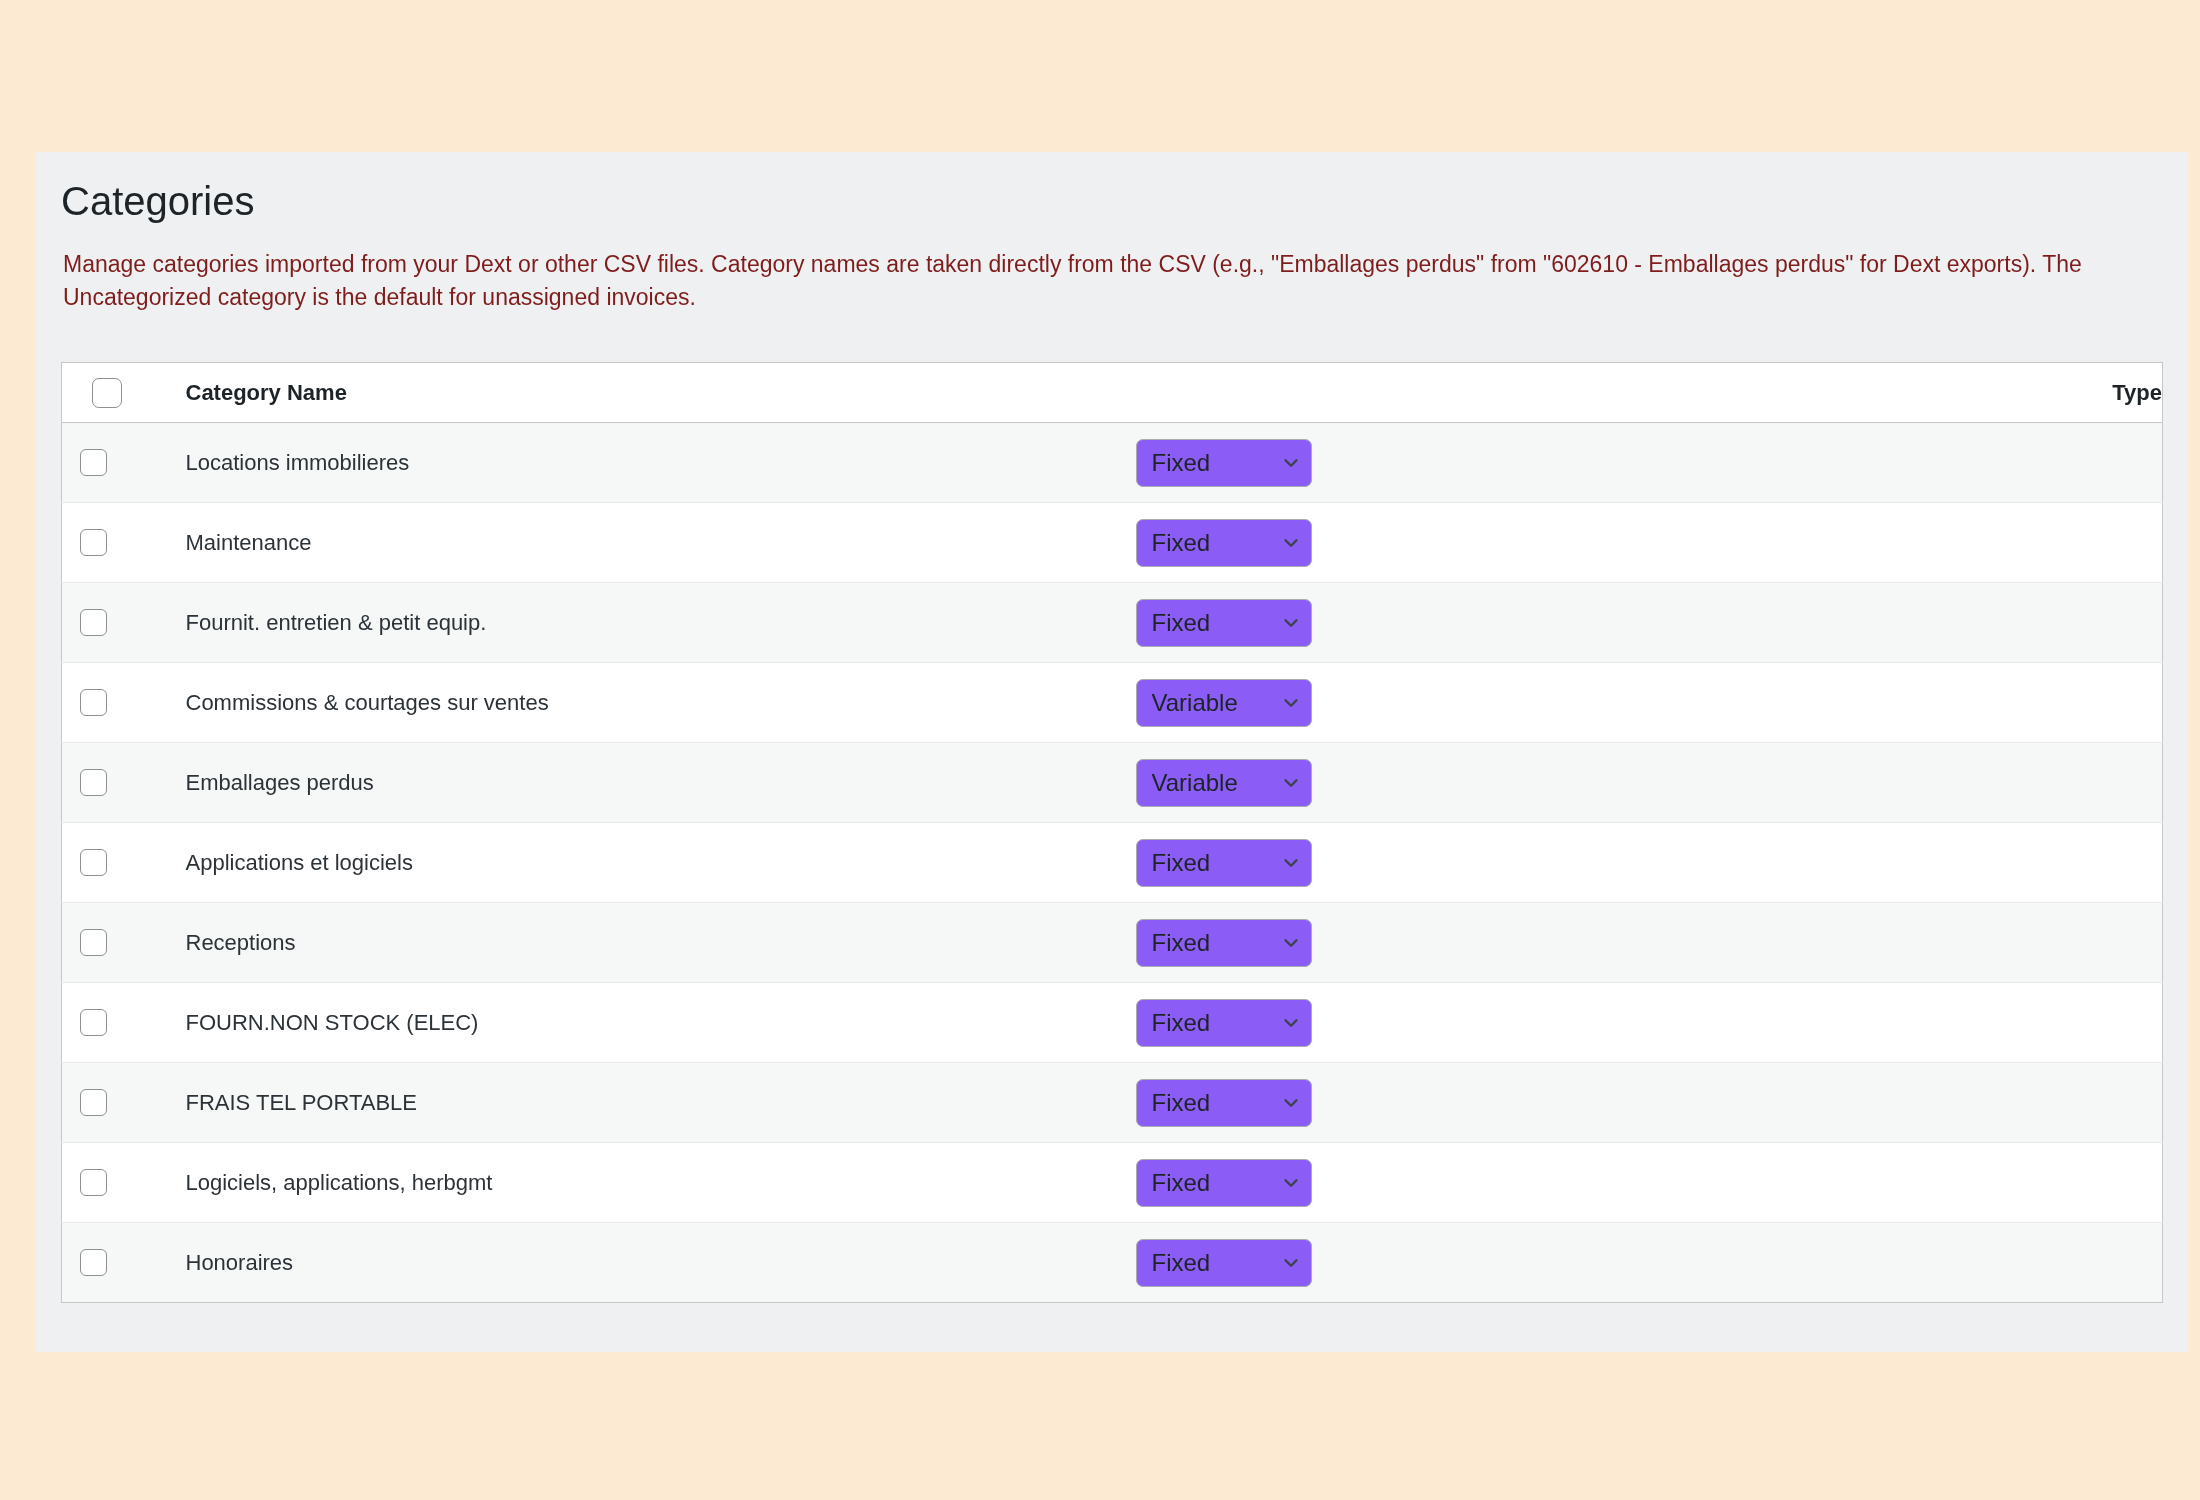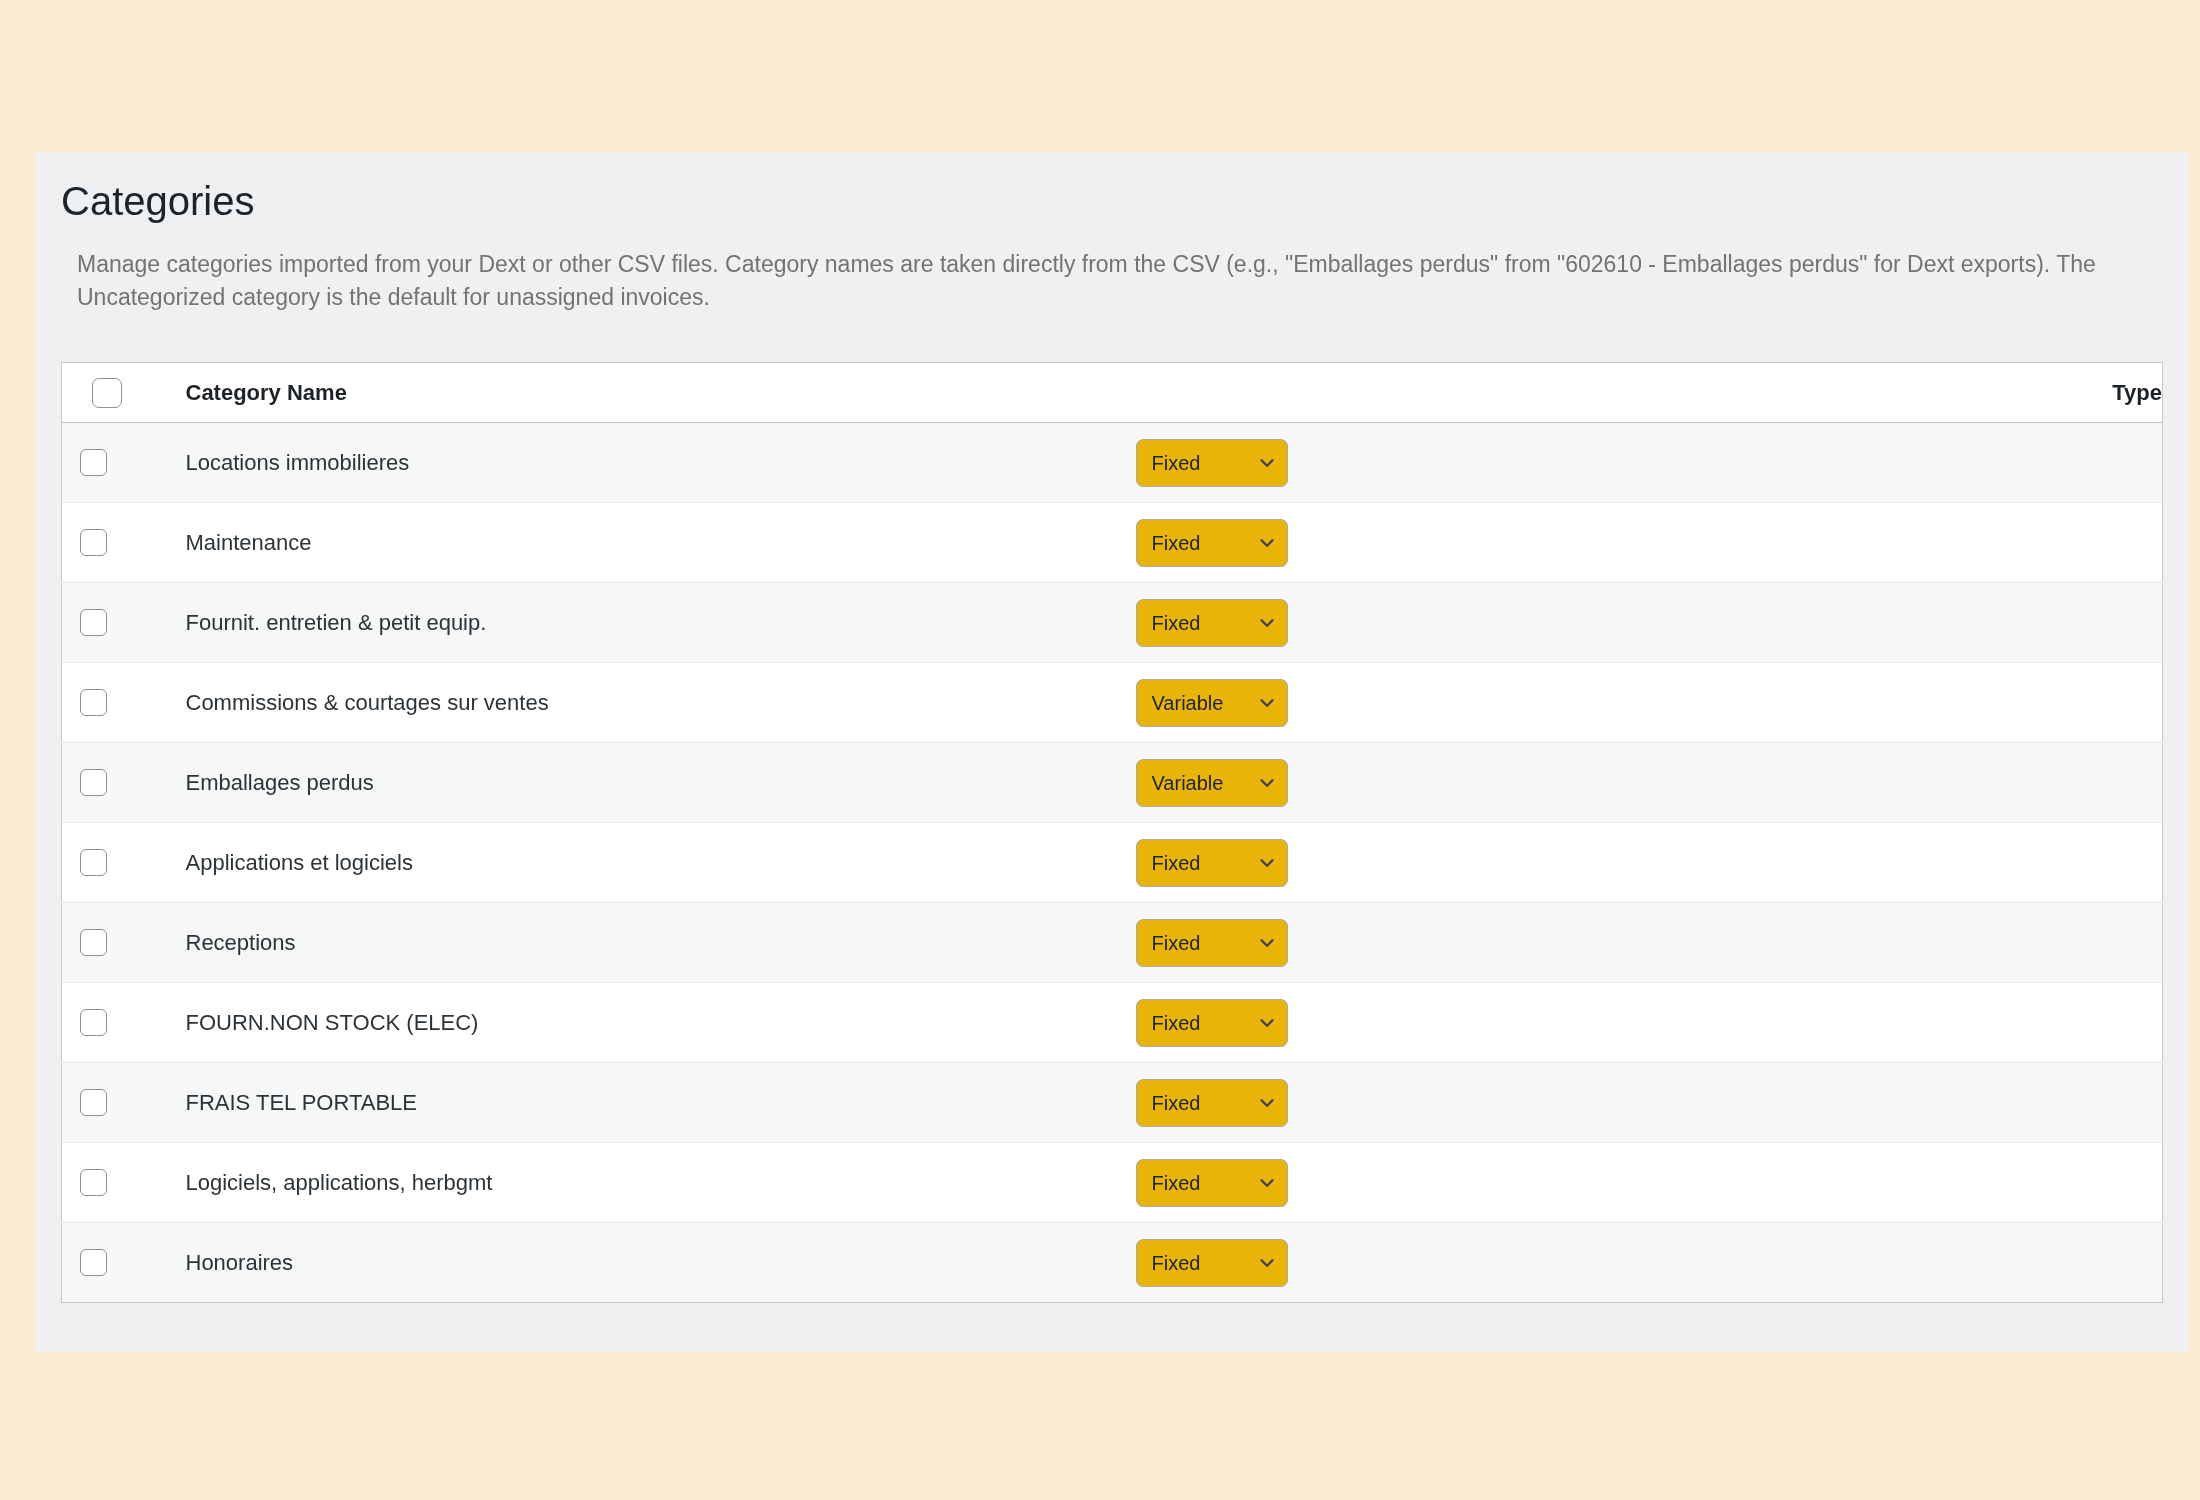--- a/index.html
+++ b/index.html
@@ -23,24 +23,24 @@
     overflow: hidden;
   }
   h1.page-title {
     margin: 26px 0 0 0;
     font-size: 40px;
     line-height: 46px;
     font-weight: 500;
     color: #1d2327;
   }
   p.page-desc {
-    margin: 24px 0 0 16px;
+    margin: 24px 0 0 2px;
     font-size: 23px;
     line-height: 33px;
-    color: #737373;
+    color: #7f1d1d;
     max-width: 2102px;
   }
   table.cat-table {
     margin-top: 48px;
     width: 2102px;
     background: #ffffff;
     border: 1px solid #c5c7ca;
     border-collapse: collapse;
     table-layout: fixed;
   }
@@ -87,27 +87,27 @@
     margin-left: 30px;
     border-radius: 7px;
   }
   .select-wrap {
     position: relative;
     display: inline-block;
   }
   select.type-select {
     appearance: none;
     -webkit-appearance: none;
-    width: 152px;
+    width: 176px;
     height: 48px;
     border: 1.5px solid #a8abb0;
     border-radius: 7px;
-    background: #eab308;
+    background: #8b5cf6;
     font-family: "Liberation Sans", sans-serif;
-    font-size: 20px;
+    font-size: 24px;
     color: #1d2327;
     padding: 0 36px 0 15px;
     cursor: pointer;
   }
   .chev {
     position: absolute;
     right: 10px;
     top: 50%;
     transform: translateY(-50%);
     pointer-events: none;

